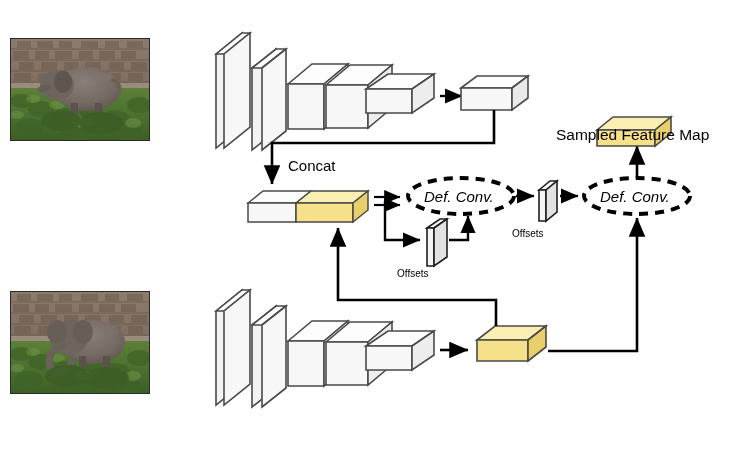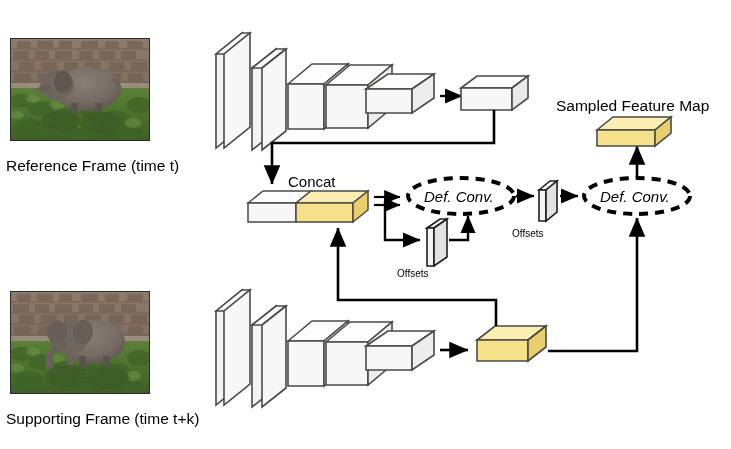--- a/index.html
+++ b/index.html
@@ -25,23 +25,23 @@
     height: 449px;
   }
   .lbl {
     position: absolute;
     font-family: "Liberation Sans", sans-serif;
     color: #000000;
     white-space: nowrap;
     line-height: 1;
   }
   .lbl-frame { font-size: 15.5px; }
-  .lbl-concat { font-size: 15px; margin-top: 16px; }
+  .lbl-concat { font-size: 15px; }
   .lbl-offsets { font-size: 10px; }
-  .lbl-sampled { font-size: 15.5px; }
+  .lbl-sampled { font-size: 15.5px; margin-top: 29px; }
   .lbl-defconv { font-size: 15px; font-style: italic; }
   .photo {
     position: absolute;
     border: 1px solid #2b2b2b;
     overflow: hidden;
   }
   .photo svg { display: block; }
 </style>
 </head>
 <body>
@@ -130,21 +130,20 @@
         <rect x="84" y="64" width="7" height="14" fill="#5a524c"></rect>
         <path d="M100 40 Q112 44 108 56" stroke="#6a6059" stroke-width="3" fill="none"></path>
         <ellipse cx="92" cy="38" rx="10" ry="5" fill="#80756e" opacity="0.5"></ellipse>
       </g>
       <g fill="#3d5f26" opacity="0.9">
         <ellipse cx="50" cy="82" rx="20" ry="10"></ellipse>
           <ellipse cx="90" cy="84" rx="22" ry="11"></ellipse>
       </g>
     </svg>
   </div>
-  <div class="lbl lbl-frame" style="left:6px; top:158px;">Reference Frame (time t)</div>
 
   <div class="photo" style="left:10px; top:291px; width:138px; height:101px;">
     <svg width="138" height="101" viewBox="0 0 138 101">
       <defs>
         <linearGradient id="wallG2" x1="0" y1="0" x2="0" y2="1">
           <stop offset="0%" stop-color="#8d7b6c"></stop>
           <stop offset="55%" stop-color="#7d6c5d"></stop>
           <stop offset="100%" stop-color="#6d5d50"></stop>
         </linearGradient>
         <linearGradient id="grassG2" x1="0" y1="0" x2="0" y2="1">
@@ -221,21 +220,20 @@
         <rect x="68" y="64" width="7" height="14" fill="#5a524c"></rect>
         <rect x="92" y="64" width="7" height="14" fill="#5a524c"></rect>
         <ellipse cx="98" cy="38" rx="10" ry="5" fill="#80756e" opacity="0.5"></ellipse>
       </g>
       <g fill="#3d5f26" opacity="0.9">
         <ellipse cx="56" cy="84" rx="22" ry="11"></ellipse>
           <ellipse cx="96" cy="86" rx="22" ry="11"></ellipse>
       </g>
     </svg>
   </div>
-  <div class="lbl lbl-frame" style="left:6px; top:411px;">Supporting Frame (time t+k)</div>
 
   <svg class="layer" viewBox="0 0 731 449">
     <defs>
       <marker id="ah" markerWidth="9" markerHeight="9" refX="7.2" refY="3.2" orient="auto" markerUnits="strokeWidth">
         <path d="M0,0 L7.4,3.2 L0,6.4 z" fill="#000000"></path>
       </marker>
     </defs>
 
     <g>
 

